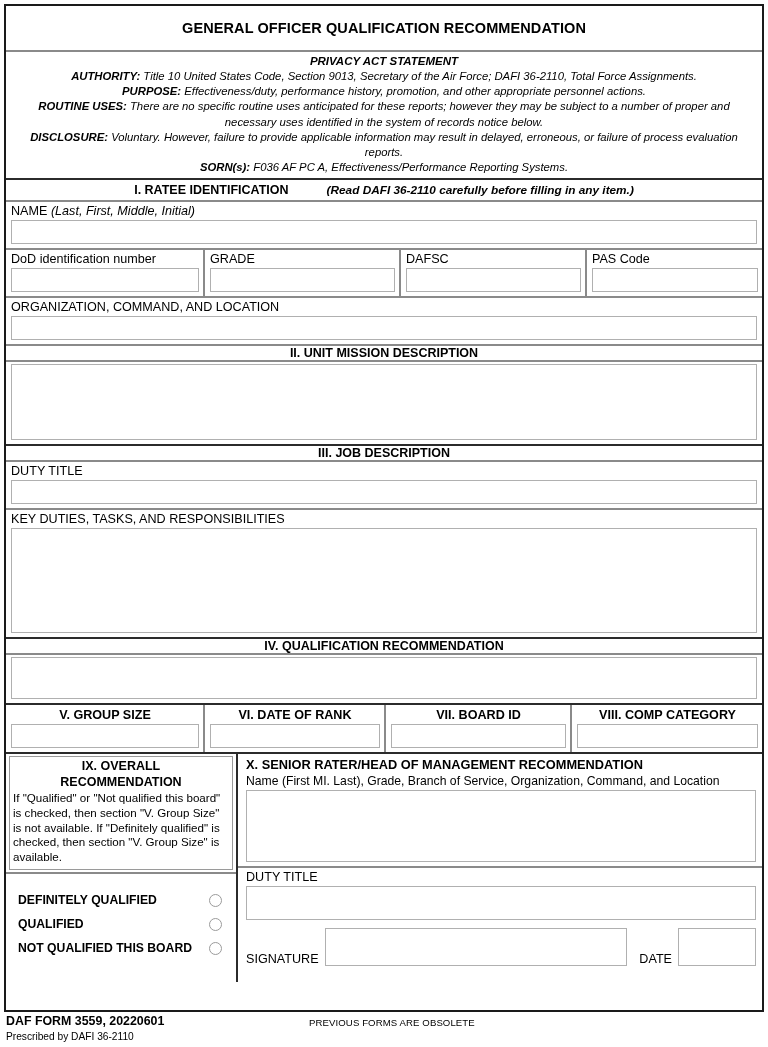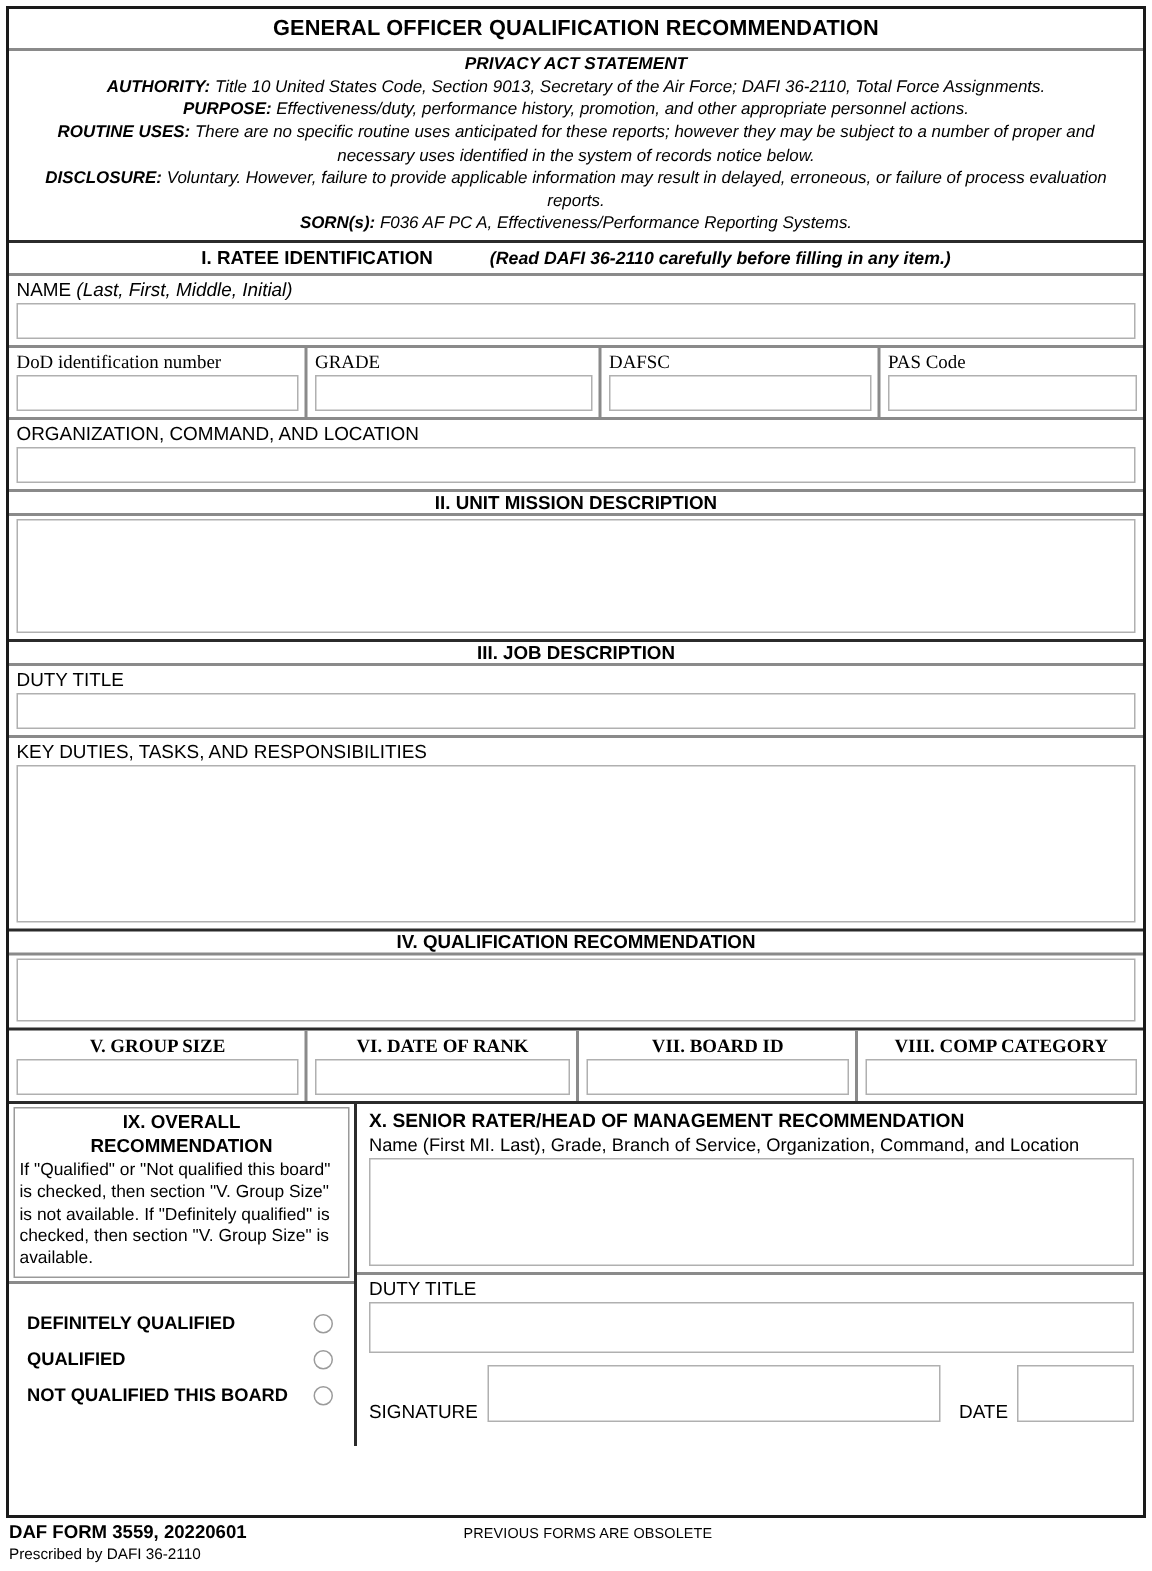--- a/index.html
+++ b/index.html
@@ -39,21 +39,21 @@
     box-sizing: border-box;
     border-bottom: 2px solid #8a8a8a;
     padding: 0;
   }
   .band.dark {
     border-bottom: 2px solid #2b2b2b;
   }
 
   
   .title-band {
-    height: 28px;
+    height: 46px;
     display: flex;
     align-items: center;
     justify-content: center;
     text-align: right;
   }
   .doc-title {
     font-size: 14.5px;
     font-weight: bold;
     letter-spacing: 0.1px;
   }
@@ -129,21 +129,20 @@
 
   
   .cols {
     display: flex;
     box-sizing: border-box;
   }
   .col {
     box-sizing: border-box;
     padding: 1px 4px 4px 5px;
     border-right: 2px solid #8a8a8a;
-    font-family: Liberation Serif, serif;
   }
   .col:last-child {
     border-right: none;
   }
   .col .inputbox {
     height: 24px;
   }
 
   
   .col-c .col-label {

